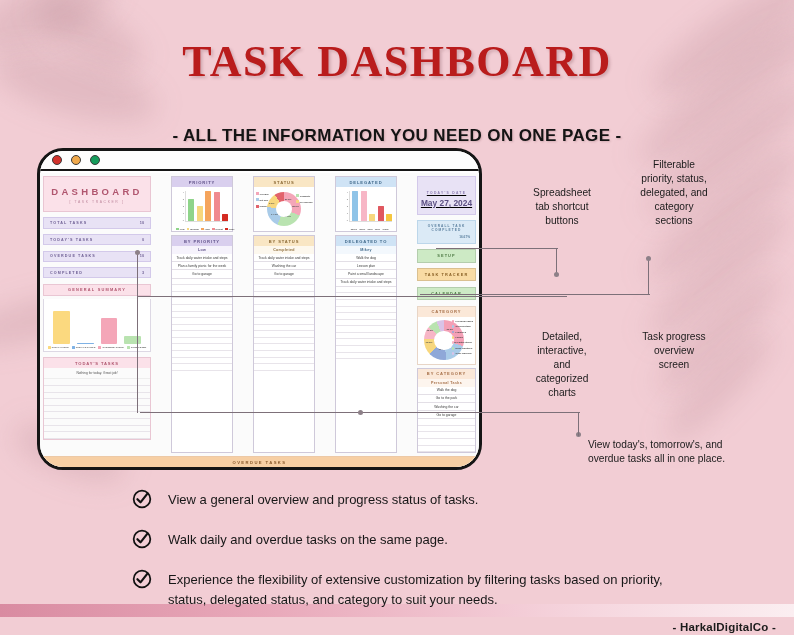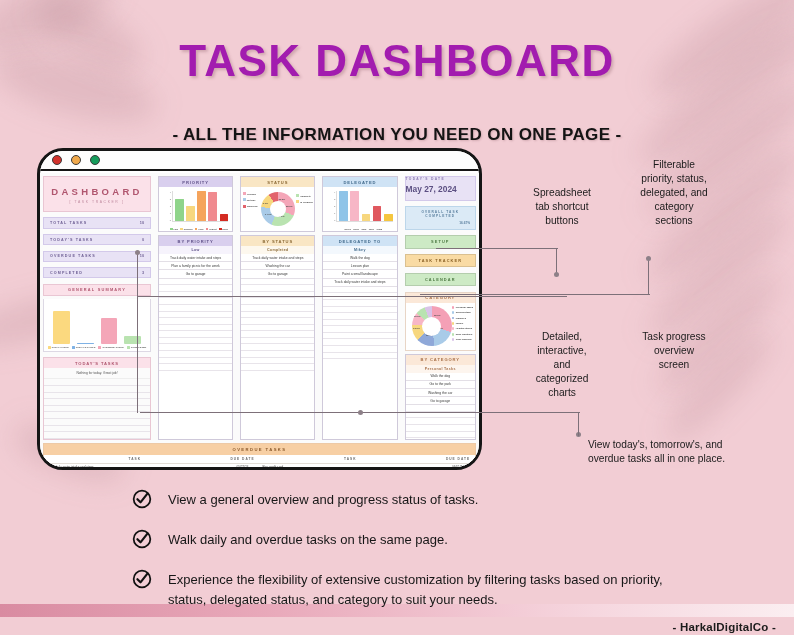--- a/index.html
+++ b/index.html
@@ -25,42 +25,43 @@
   .b7 { width: 200px; height: 40px; right: -30px; top: 195px; transform: rotate(-40deg); }
   .b8 { width: 190px; height: 38px; right: -20px; top: 255px; transform: rotate(-42deg); }
   .b9 { width: 170px; height: 36px; right: -10px; top: 315px; transform: rotate(-44deg); }
   .b10 { width: 150px; height: 34px; right: 0px; top: 370px; transform: rotate(-46deg); }
   .b11 { width: 120px; height: 45px; left: 10px; top: 430px; transform: rotate(20deg); }
   .b12 { width: 150px; height: 40px; left: -40px; top: 300px; transform: rotate(-15deg); }
 
   
   .hdr { position: absolute; left: 0; right: 0; top: 36px; text-align: center; z-index: 3; }
   .hdr h1 {
-    font-size: 44px; font-weight: 700; letter-spacing: 1.5px; color: #a21caf;
+    font-size: 44px; font-weight: 700; letter-spacing: 1.5px; color: #b91c1c;
     text-shadow: 2px 2px 3px rgba(120,70,80,.28);
+    font-family: Liberation Serif, serif;
   }
   .hdr h2 {
     margin-top: 39px; font-size: 17px; font-weight: 700; letter-spacing: .4px; color: #141414;
     text-shadow: 1px 1px 2px rgba(120,70,80,.25);
   }
 
   
   .laptop {
     position: absolute; left: 37px; top: 148px; width: 445px; height: 322px;
     background: #ffffff; border: 3.5px solid #151515;
     border-radius: 26px; z-index: 4; overflow: hidden;
   }
   .titlebar { height: 20px; background: #fdfdfd; display: flex; align-items: center;
               padding-left: 12px; gap: 9px; border-bottom: 2.5px solid #151515; }
   .dot { width: 10px; height: 10px; border-radius: 50%; border: 1px solid #3a3a3a; }
   .dot.red { background: #d2322c; } .dot.yellow { background: #f0a94c; } .dot.green { background: #169c5c; }
 
   .screen { position: absolute; top: 22px; left: 0; right: 0; bottom: 0; background: #fbfbfb;
             display: flex; flex-direction: column; }
-  .sheet { flex: 1; display: flex; gap: 7px; padding: 3px 3px 0 3px; }
+  .sheet { flex: 1; display: flex; gap: 20px; padding: 3px 3px 0 3px; }
 
   
   .col { display: flex; flex-direction: column; gap: 3px; }
   .col-a { width: 108px; }
   .col-b { width: 82px; }
   .col-c { width: 82px; }
   .col-d { width: 82px; }
   .col-e { width: 78px; }
 
   .card { border: .6px solid #c9c4cf; background: #fff; }
@@ -123,21 +124,21 @@
                align-items: center; justify-content: center; }
   .donut { width: 34px; height: 34px; border-radius: 50%; position: relative; }
   .donut::after { content: ""; position: absolute; inset: 26%; background: #fff; border-radius: 50%; }
   .dleg-l { position: absolute; left: 1.5px; top: 5px; display: flex; flex-direction: column; gap: 3.2px; }
   .dleg-r { position: absolute; right: 1.5px; top: 7px; display: flex; flex-direction: column; gap: 3.2px; }
   .dleg-l span, .dleg-r span { font-size: 2.3px; display: flex; align-items: center; gap: 1px; color: #444; }
   .dleg-l i, .dleg-r i { width: 3px; height: 3px; display: inline-block; }
   .dpct { position: absolute; font-size: 2.4px; font-weight: 700; color: #4a4a4a; }
 
   
-  .datecard { background: #e8e2f5; border: .6px solid #d3c9ea; padding: 0 0 6px; }
+  .datecard { background: #e8e2f5; border: .6px solid #d3c9ea; text-align: center; padding: 14px 0 6px; text-decoration: underline; }
   .datecard .cap2 { font-size: 3.3px; letter-spacing: 1.3px; color: #8a7bb0; font-weight: 700; }
   .datecard .dv { font-size: 8.4px; font-weight: 700; color: #5b4f82; margin-top: 3px; }
 
   .overallcard { background: #dbeaf6; border: .6px solid #bcd6ea; padding: 3px 5px 4px; margin-top: 2.4px; }
   .overallcard .cap3 { font-size: 3.2px; letter-spacing: 1.1px; color: #5a7f9e; font-weight: 700; text-align: center; }
   .overallcard .pv { font-size: 3.2px; font-weight: 700; color: #5a7f9e; text-align: right; margin-top: 2.5px; }
 
   .tabbtn { text-align: center; font-size: 3.9px; letter-spacing: 1.1px; font-weight: 700;
             padding: 3.2px 0; margin-top: 2.4px; border: .6px solid rgba(0,0,0,.12); }
 

